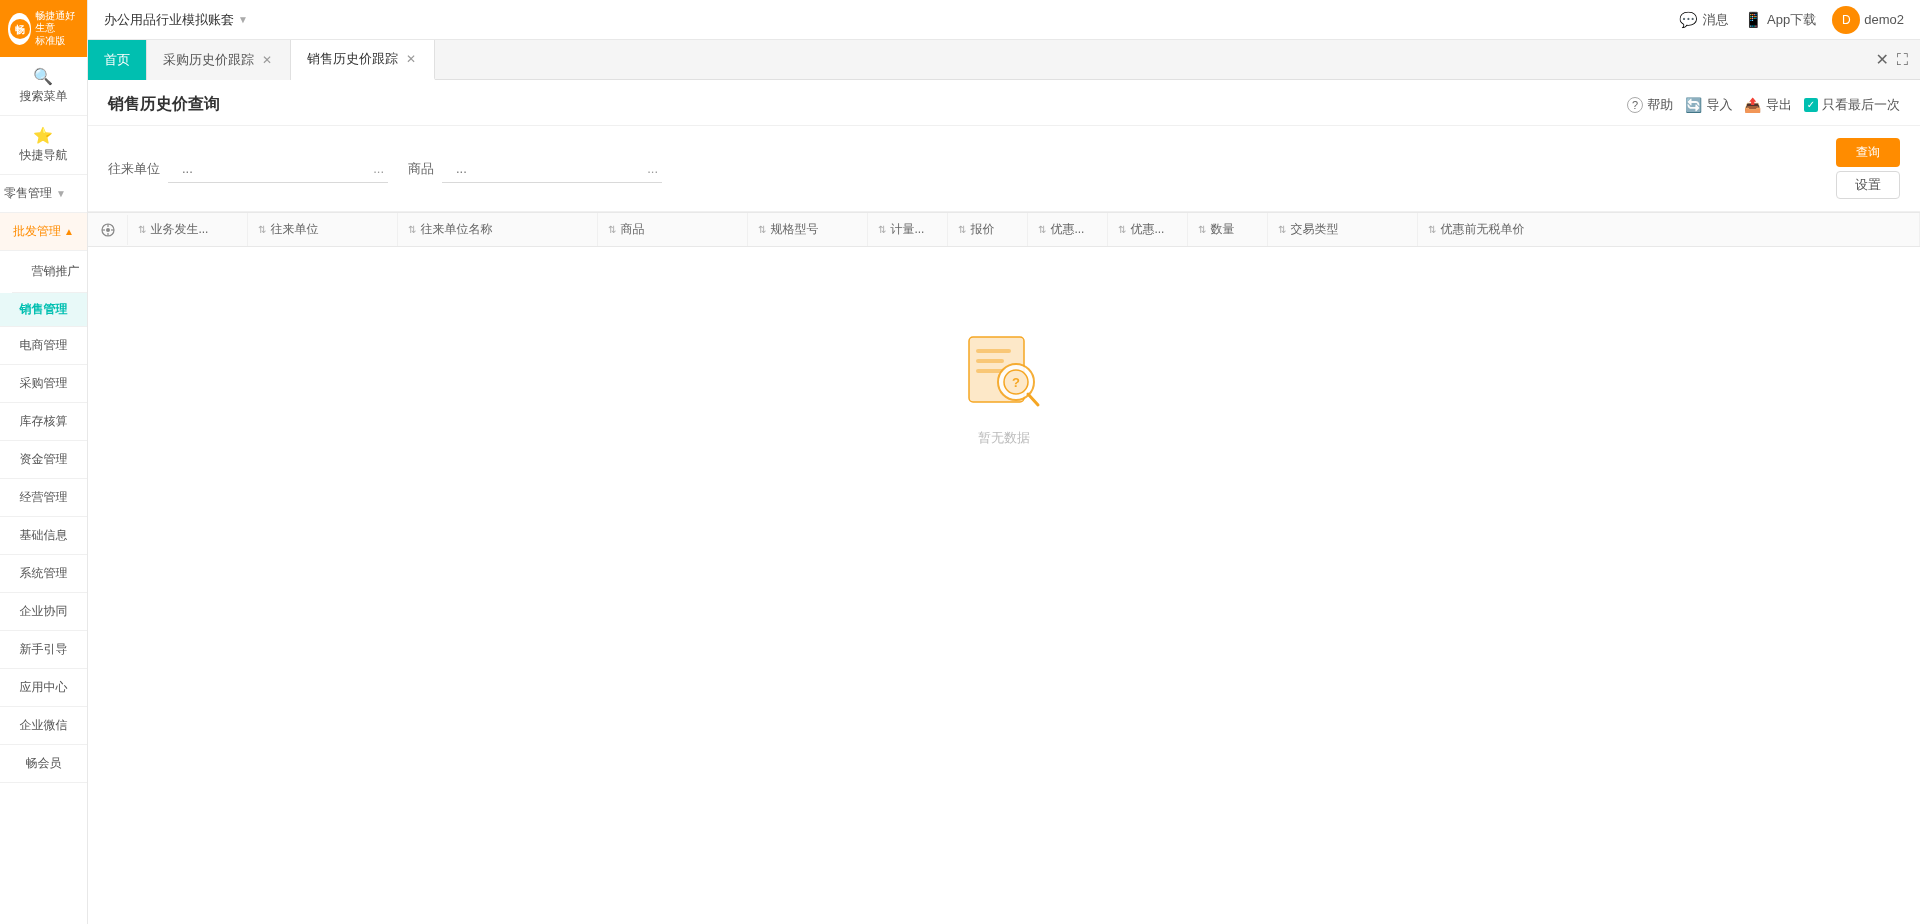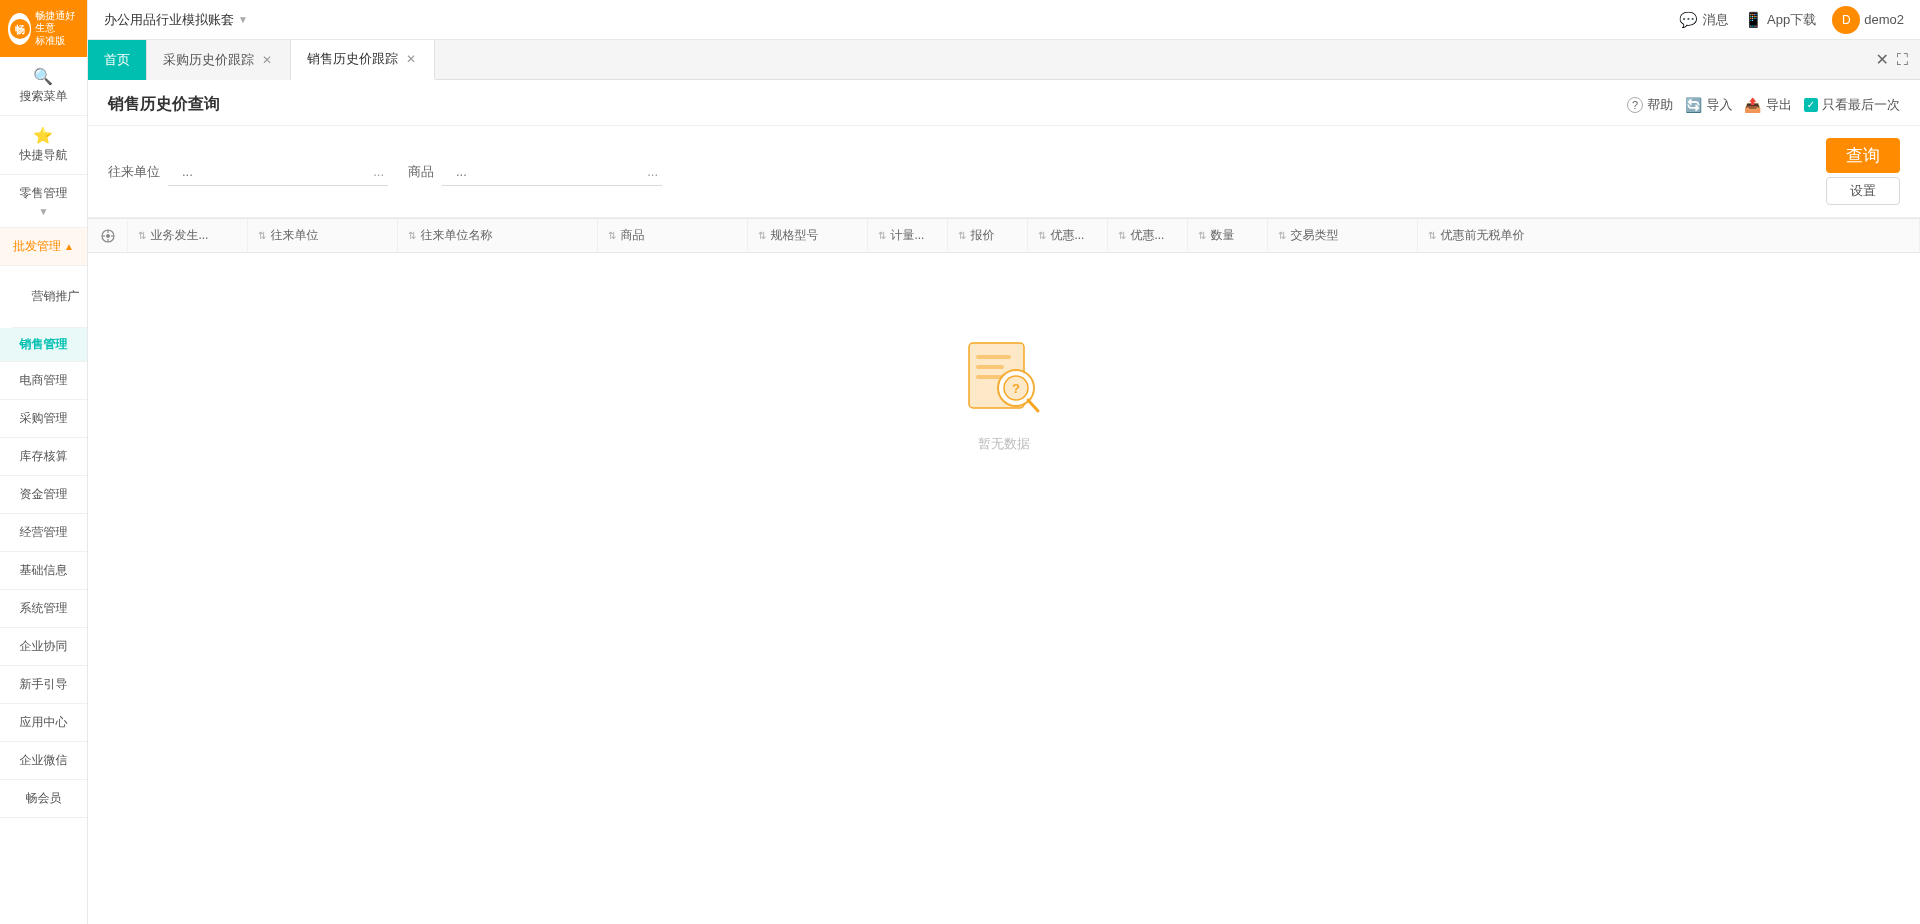--- a/index.html
+++ b/index.html
@@ -49,21 +49,21 @@
 
     
     .filter-bar { padding: 12px 20px; display: flex; align-items: center; gap: 20px; border-bottom: 1px solid #f0f0f0; flex-wrap: wrap; }
     .filter-label { color: #666; font-size: 13px; }
     .filter-date-options { display: flex; align-items: center; gap: 4px; }
     .date-option { padding: 2px 8px; border-radius: 3px; cursor: pointer; font-size: 12px; color: #555; }
     .date-option.active { background: #ff8c00; color: #fff; border-radius: 10px; }
     .filter-date-range { font-size: 12px; color: #666; margin-top: 2px; }
     .filter-input { border: 1px solid #d9d9d9; border-radius: 4px; padding: 4px 10px; font-size: 13px; min-width: 200px; color: #333; outline: none; }
     .filter-actions { display: flex; flex-direction: column; gap: 4px; margin-left: auto; }
-    .btn-primary { background: #ff8c00; color: #fff; border: none; border-radius: 4px; padding: 6px 20px; font-size: 17px; cursor: pointer; }
+    .btn-primary { background: #ff8c00; color: #fff; border: none; border-radius: 4px; padding: 6px 20px; font-size: 12px; cursor: pointer; }
     .btn-secondary { background: #fff; color: #555; border: 1px solid #d9d9d9; border-radius: 4px; padding: 4px 14px; font-size: 13px; cursor: pointer; }
 
     
     .table-container { padding: 0 0; }
     .table-header { display: flex; align-items: center; background: #fafafa; border-bottom: 1px solid #e8e8e8; border-top: 1px solid #e8e8e8; }
     .th { padding: 8px 10px; font-size: 12px; color: #666; display: flex; align-items: center; gap: 4px; border-right: 1px solid #f0f0f0; white-space: nowrap; }
     .th-settings { width: 40px; justify-content: center; }
     .th-sort { color: #aaa; font-size: 10px; cursor: pointer; }
 
     
@@ -100,29 +100,29 @@
   </div>
 
   <div class="sidebar-item">
     <span class="sidebar-item-icon">🔍</span>
     <span>搜索菜单</span>
   </div>
   <div class="sidebar-item">
     <span class="sidebar-item-icon">⭐</span>
     <span>快捷导航</span>
   </div>
-  <div class="sidebar-item" style="flex-direction:column;gap:4px;padding:10px 4px;">
+  <div class="sidebar-item" style="flex-direction:row;gap:4px;padding:10px 4px;">
     <span style="font-size:12px;">零售管理</span>
     <span style="font-size:10px;color:#aaa;">▼</span>
   </div>
   <div class="sidebar-item" style="flex-direction:row;justify-content:center;gap:3px;padding:10px 4px;background:#fff7f0;">
     <span style="font-size:12px;color:#ff8c00;">批发管理</span>
     <span style="font-size:10px;color:#ff8c00;">▲</span>
   </div>
-  <div class="sidebar-item" style="padding:22px 4px;margin-left:24px;">
+  <div class="sidebar-item" style="padding:12px 4px;margin-left:24px;">
     <span style="font-size:12px;">营销推广</span>
   </div>
   <div class="sidebar-item" style="padding:8px 4px;background:#e8f9f8;color:#00bfb0;font-weight:bold;">
     <span style="font-size:12px;color:#00bfb0;font-weight:bold;">销售管理</span>
   </div>
   <div class="sidebar-item">
     <span>电商管理</span>
   </div>
   <div class="sidebar-item">
     <span>采购管理</span>

